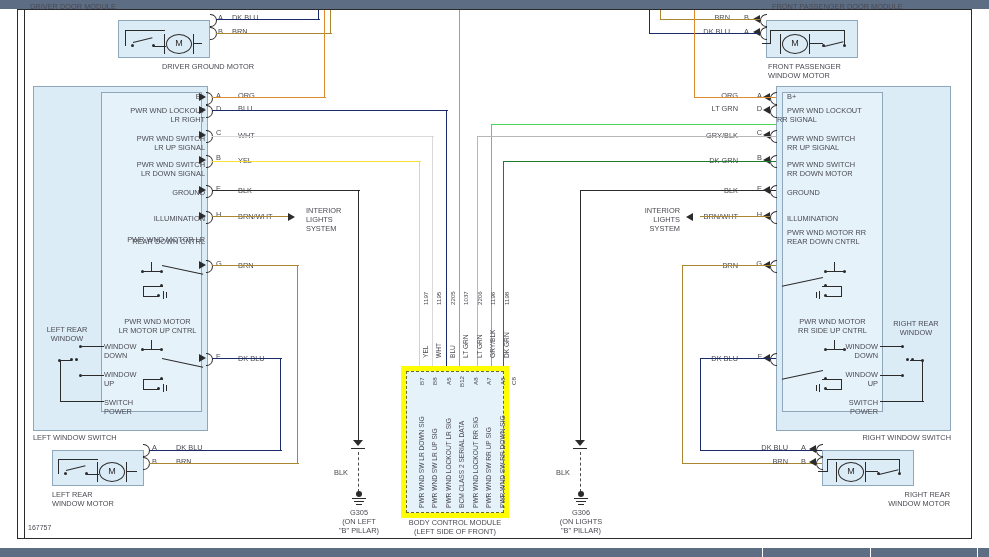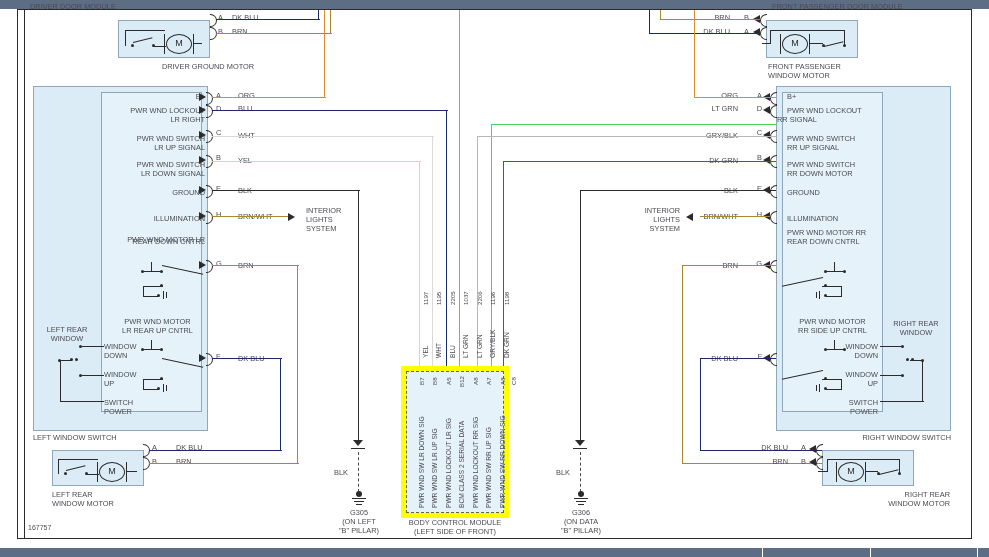--- a/index.html
+++ b/index.html
@@ -181,21 +181,21 @@
 
   <div class="t tr" style="left:110px;top:235px;width:95px;">PWR WND MOTOR LR</div>
   <div class="t tr" style="left:110px;top:237px;width:95px;">REAR DOWN CNTRL</div>
 
   <div class="conn" style="left:206px;top:260px;"></div>
   <div class="arrow arrR" style="left:199px;top:261px;"></div>
   <div class="pin" style="left:216px;top:259px;">G</div>
   <div class="t" style="left:238px;top:261px;">BRN</div>
 
   <div class="t tc" style="left:110px;top:317px;width:95px;">PWR WND MOTOR</div>
-  <div class="t tc" style="left:110px;top:326px;width:95px;">LR REAR UP CNTRL</div>
+  <div class="t tc" style="left:110px;top:326px;width:95px;">LR MOTOR UP CNTRL</div>
 
   <div class="conn" style="left:206px;top:353px;"></div>
   <div class="arrow arrR" style="left:199px;top:354px;"></div>
   <div class="pin" style="left:216px;top:352px;">F</div>
   <div class="t" style="left:238px;top:354px;">DK BLU</div>
 
   <div class="t tc" style="left:36px;top:325px;width:62px;">LEFT REAR</div>
   <div class="t tc" style="left:36px;top:334px;width:62px;">WINDOW</div>
   <div class="t" style="left:104px;top:342px;">WINDOW</div>
   <div class="t" style="left:104px;top:351px;">DOWN</div>
@@ -440,21 +440,21 @@
 
   <div class="gnd3" style="left:575px;top:440px;"></div>
   <div class="gndbar" style="left:573px;top:448px;width:14px;"></div>
   <div class="dashv" style="left:580px;top:452px;height:40px;"></div>
   <div class="t tr" style="left:544px;top:468px;width:26px;">BLK</div>
   <div class="dot" style="left:578px;top:491px;width:6px;height:6px;"></div>
   <div class="gndbar" style="left:574px;top:498px;width:14px;"></div>
   <div class="gndbar" style="left:576px;top:501px;width:10px;"></div>
   <div class="gndbar" style="left:578px;top:504px;width:6px;"></div>
   <div class="t tc" style="left:552px;top:508px;width:58px;">G306</div>
-  <div class="t tc" style="left:552px;top:517px;width:58px;">(ON DATA</div>
+  <div class="t tc" style="left:552px;top:517px;width:58px;">(ON LIGHTS</div>
   <div class="t tc" style="left:552px;top:526px;width:58px;">"B" PILLAR)</div>
 
   <div class="box motorbox" style="left:822px;top:450px;width:92px;height:36px;"></div>
   <div class="box" style="left:838px;top:462px;width:26px;height:20px;border:1.2px solid #2b2b2b;border-radius:50%;background:#dcecf7;"></div>
   <div class="t tc" style="left:838px;top:467px;width:26px;font-size:9px;color:#2b2b2b;">M</div>
   <div class="grd" style="left:836px;top:462px;width:1.2px;height:20px;"></div>
   <div class="grd" style="left:865px;top:462px;width:1.2px;height:20px;"></div>
   <div class="grd" style="left:866px;top:471px;width:12px;height:1.2px;"></div>
   <div class="dot" style="left:877px;top:472px;"></div>
   <div class="dot" style="left:898px;top:472px;"></div>

